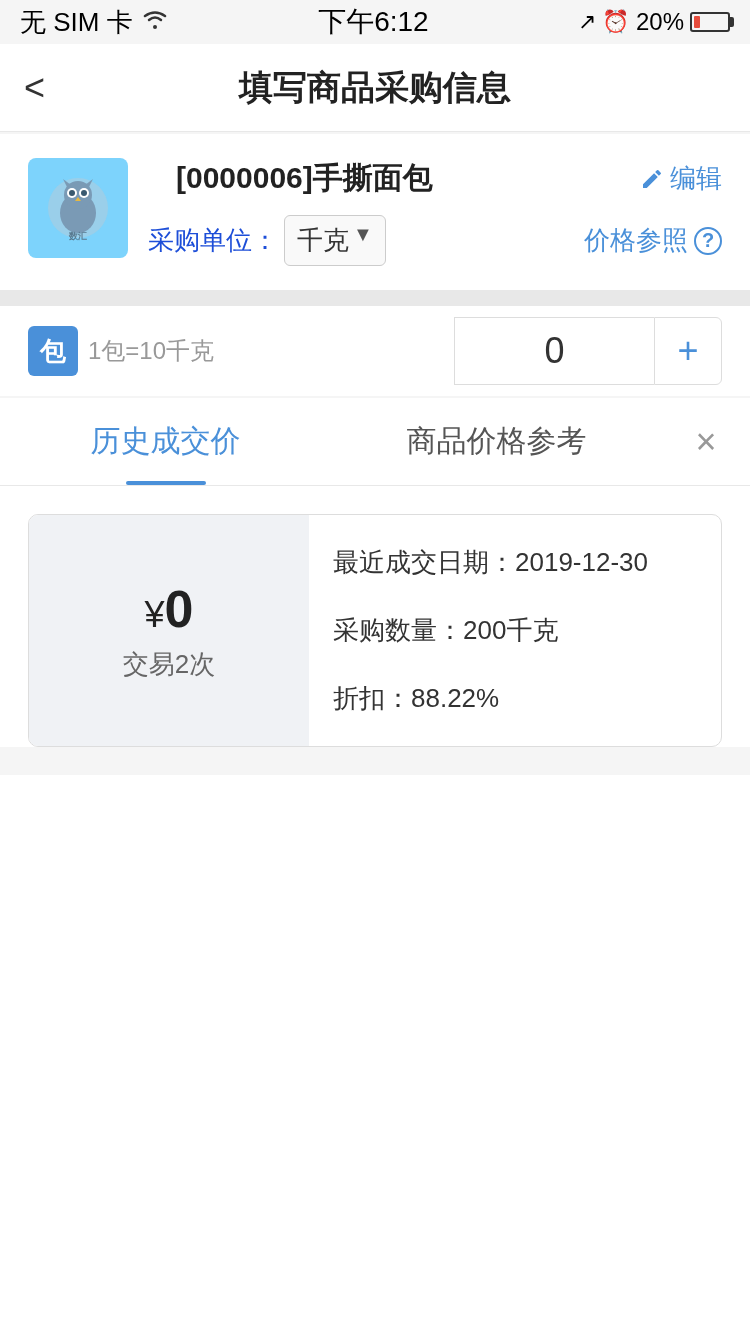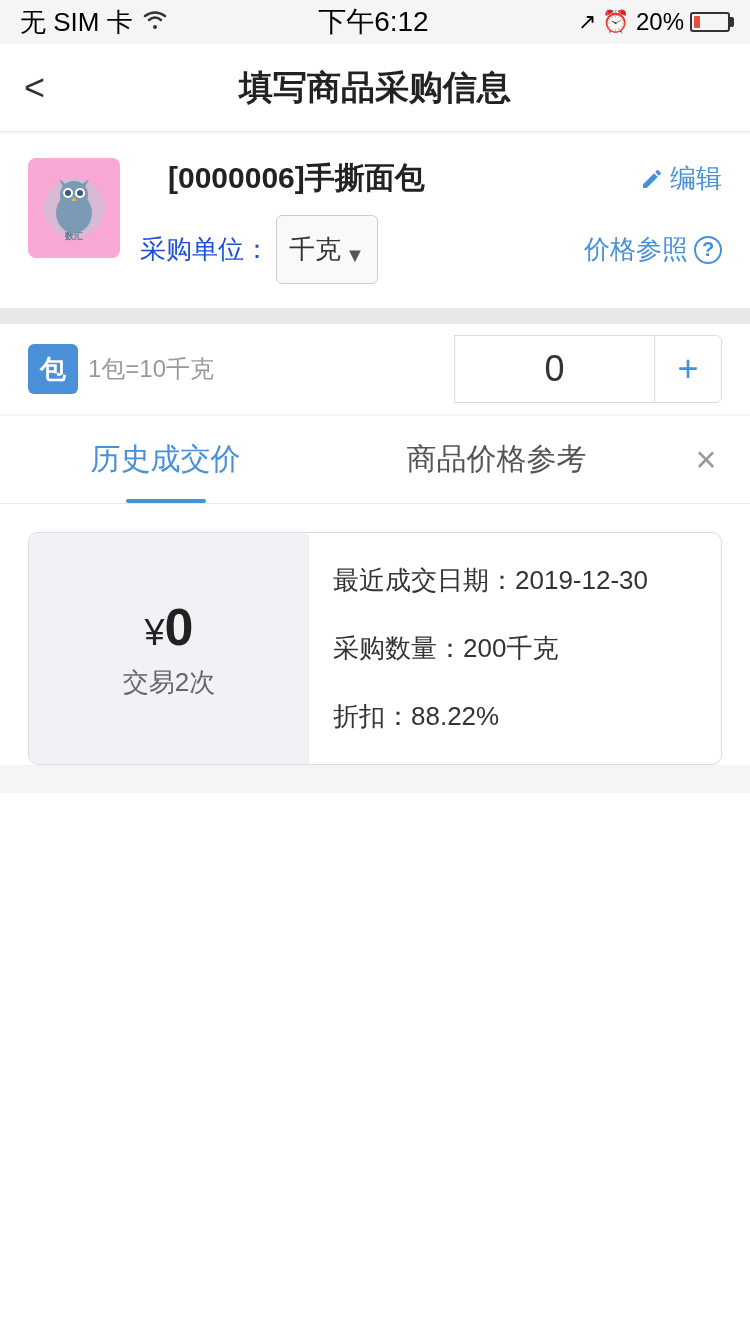--- a/index.html
+++ b/index.html
@@ -97,23 +97,23 @@
       background: #fff;
       margin-top: 2px;
       padding: 24px 28px;
     }
     .product-header {
       display: flex;
       align-items: flex-start;
       gap: 20px;
     }
     .product-thumbnail {
-      width: 92px;
+      width: 100px;
       height: 100px;
-      background: #f9a8d4;
+      background: #7dd3fc;
       border-radius: 8px;
       display: flex;
       align-items: center;
       justify-content: center;
       flex-shrink: 0;
       overflow: hidden;
     }
     .owl-logo {
       width: 70px;
       height: 70px;
@@ -146,25 +146,25 @@
       align-items: center;
       justify-content: space-between;
       margin-top: 16px;
     }
     .unit-label {
       font-size: 26px;
       color: #1d4ed8;
     }
     .unit-select {
       display: flex;
-      align-items: flex-end;
+      align-items: flex-start;
       gap: 4px;
       border: 1px solid #ccc;
       border-radius: 6px;
-      padding: 16px 12px;
+      padding: 7px 12px;
       font-size: 26px;
       color: #333;
       background: #f9f9f9;
       cursor: pointer;
     }
     .unit-select .arrow {
       font-size: 20px;
       color: #555;
     }
     .price-ref-btn {

